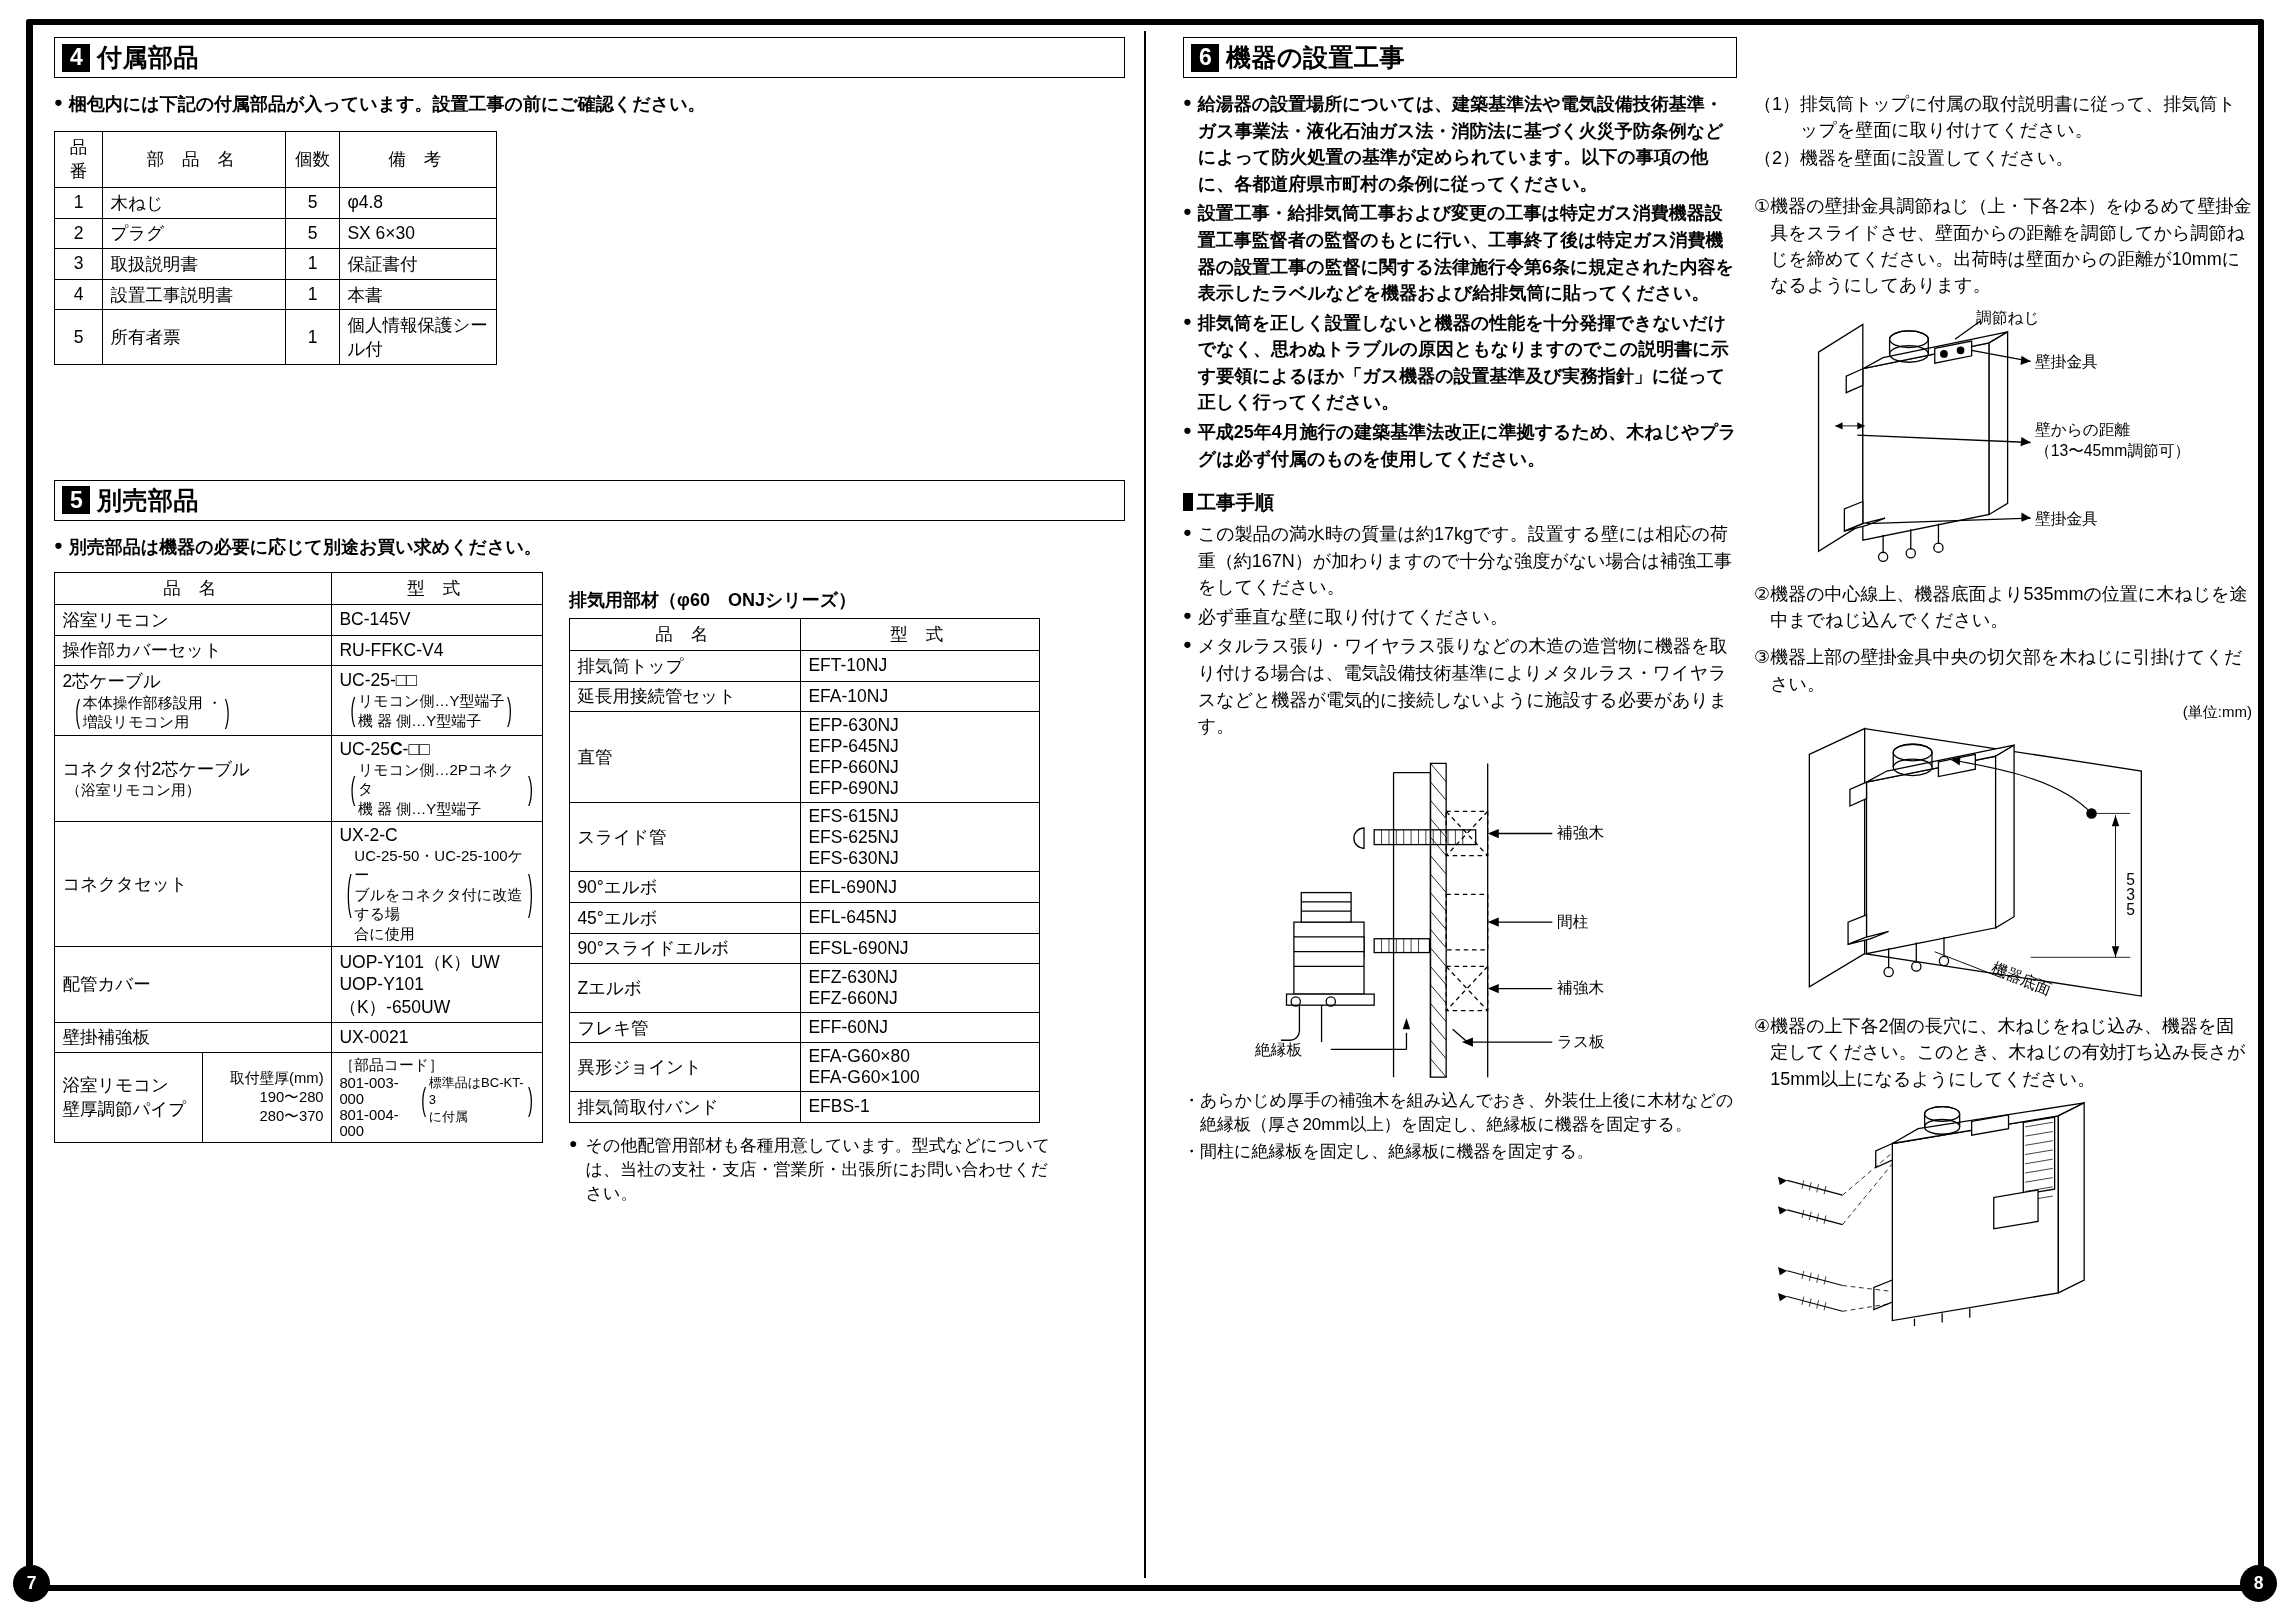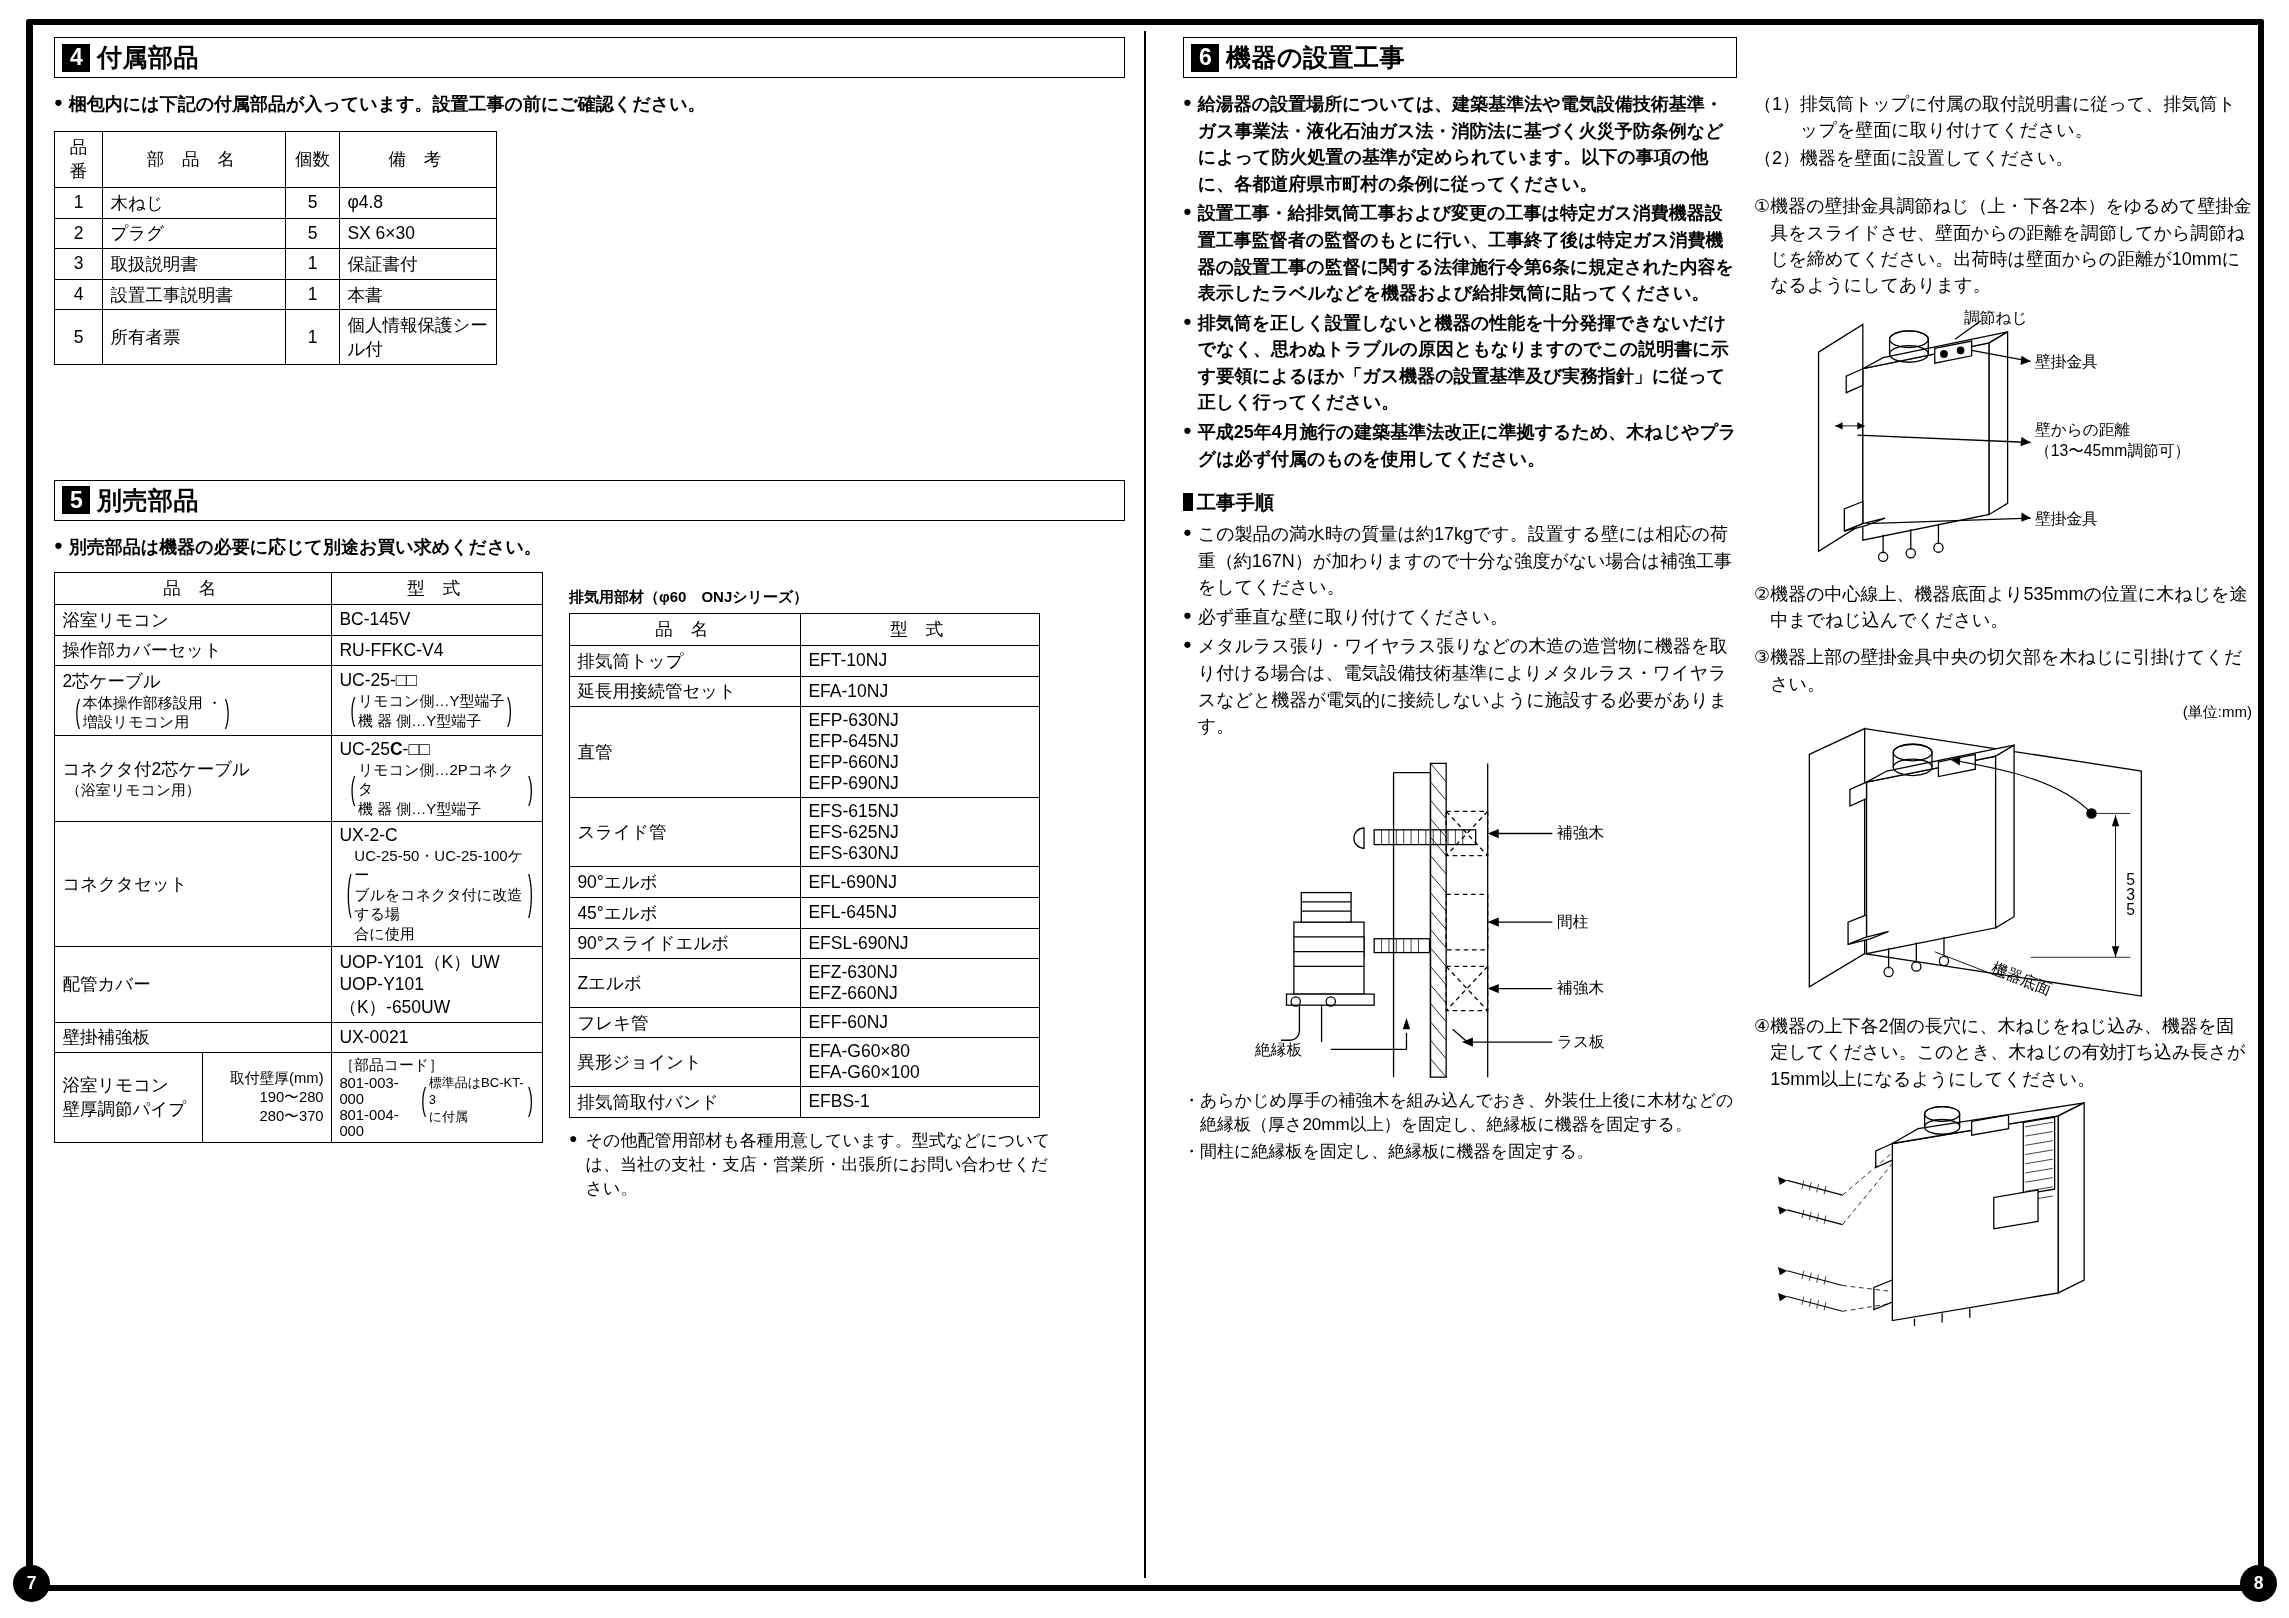--- a/index.html
+++ b/index.html
@@ -95,21 +95,21 @@
   #tbl-parts .c-rem { width:157px; }
 
   
   #tbl-opt { width:489px; margin-top:5.5px; }
   #tbl-opt .c-name { width:277px; }
 
   
   #tbl-exh { width:471px; margin-top:5.5px; }
   #tbl-exh .c-name { width:231px; }
 
-  .exh-title { font-size:15px; font-weight:bold; margin-bottom:1.8px; }
+  .exh-title { font-size:18px; font-weight:bold; margin-bottom:1.8px; }
 
   
   .paren { display:flex; align-items:stretch; font-size:15px; line-height:1.3;}
   .paren .pl, .paren .pr {
     font-size:14.8px; display:flex; align-items:center;
     transform: scaleY(2.1); padding:0 1.8px;
   }
   .paren .pbody { padding:0 0.9px; }
 
   
@@ -647,21 +647,21 @@
           <line x1="112" y1="142" x2="300" y2="150"></line>
           <polygon points="300,150 290,144 289,154" fill="#000" stroke="none"></polygon>
           <line x1="122" y1="238" x2="300" y2="232"></line>
           <polygon points="300,232 290,226 290,236" fill="#000" stroke="none"></polygon>
 
           <line x1="88" y1="132" x2="120" y2="132" stroke-width="1"></line>
           <polygon points="88,132 96,128 96,136" fill="#000" stroke="none"></polygon>
           <polygon points="120,132 112,128 112,136" fill="#000" stroke="none"></polygon>
         </g>
       </svg>
-      <span class="fig-label" style="left:210px; top:3.7px;">調節ねじ</span>
+      <span class="fig-label" style="left:222px; top:3.7px;">調節ねじ</span>
       <span class="fig-label" style="left:281px; top:48px;">壁掛金具</span>
       <span class="fig-label" style="left:281px; top:116px;">壁からの距離</span>
       <span class="fig-label" style="left:281px; top:137px;">（13〜45mm調節可）</span>
       <span class="fig-label" style="left:281px; top:205px;">壁掛金具</span>
     </div>
 
     <div class="num-item">
       <span class="mark">②</span>
       <span class="txt">機器の中心線上、機器底面より535mmの位置に木ねじを途中までねじ込んでください。</span>
     </div>

